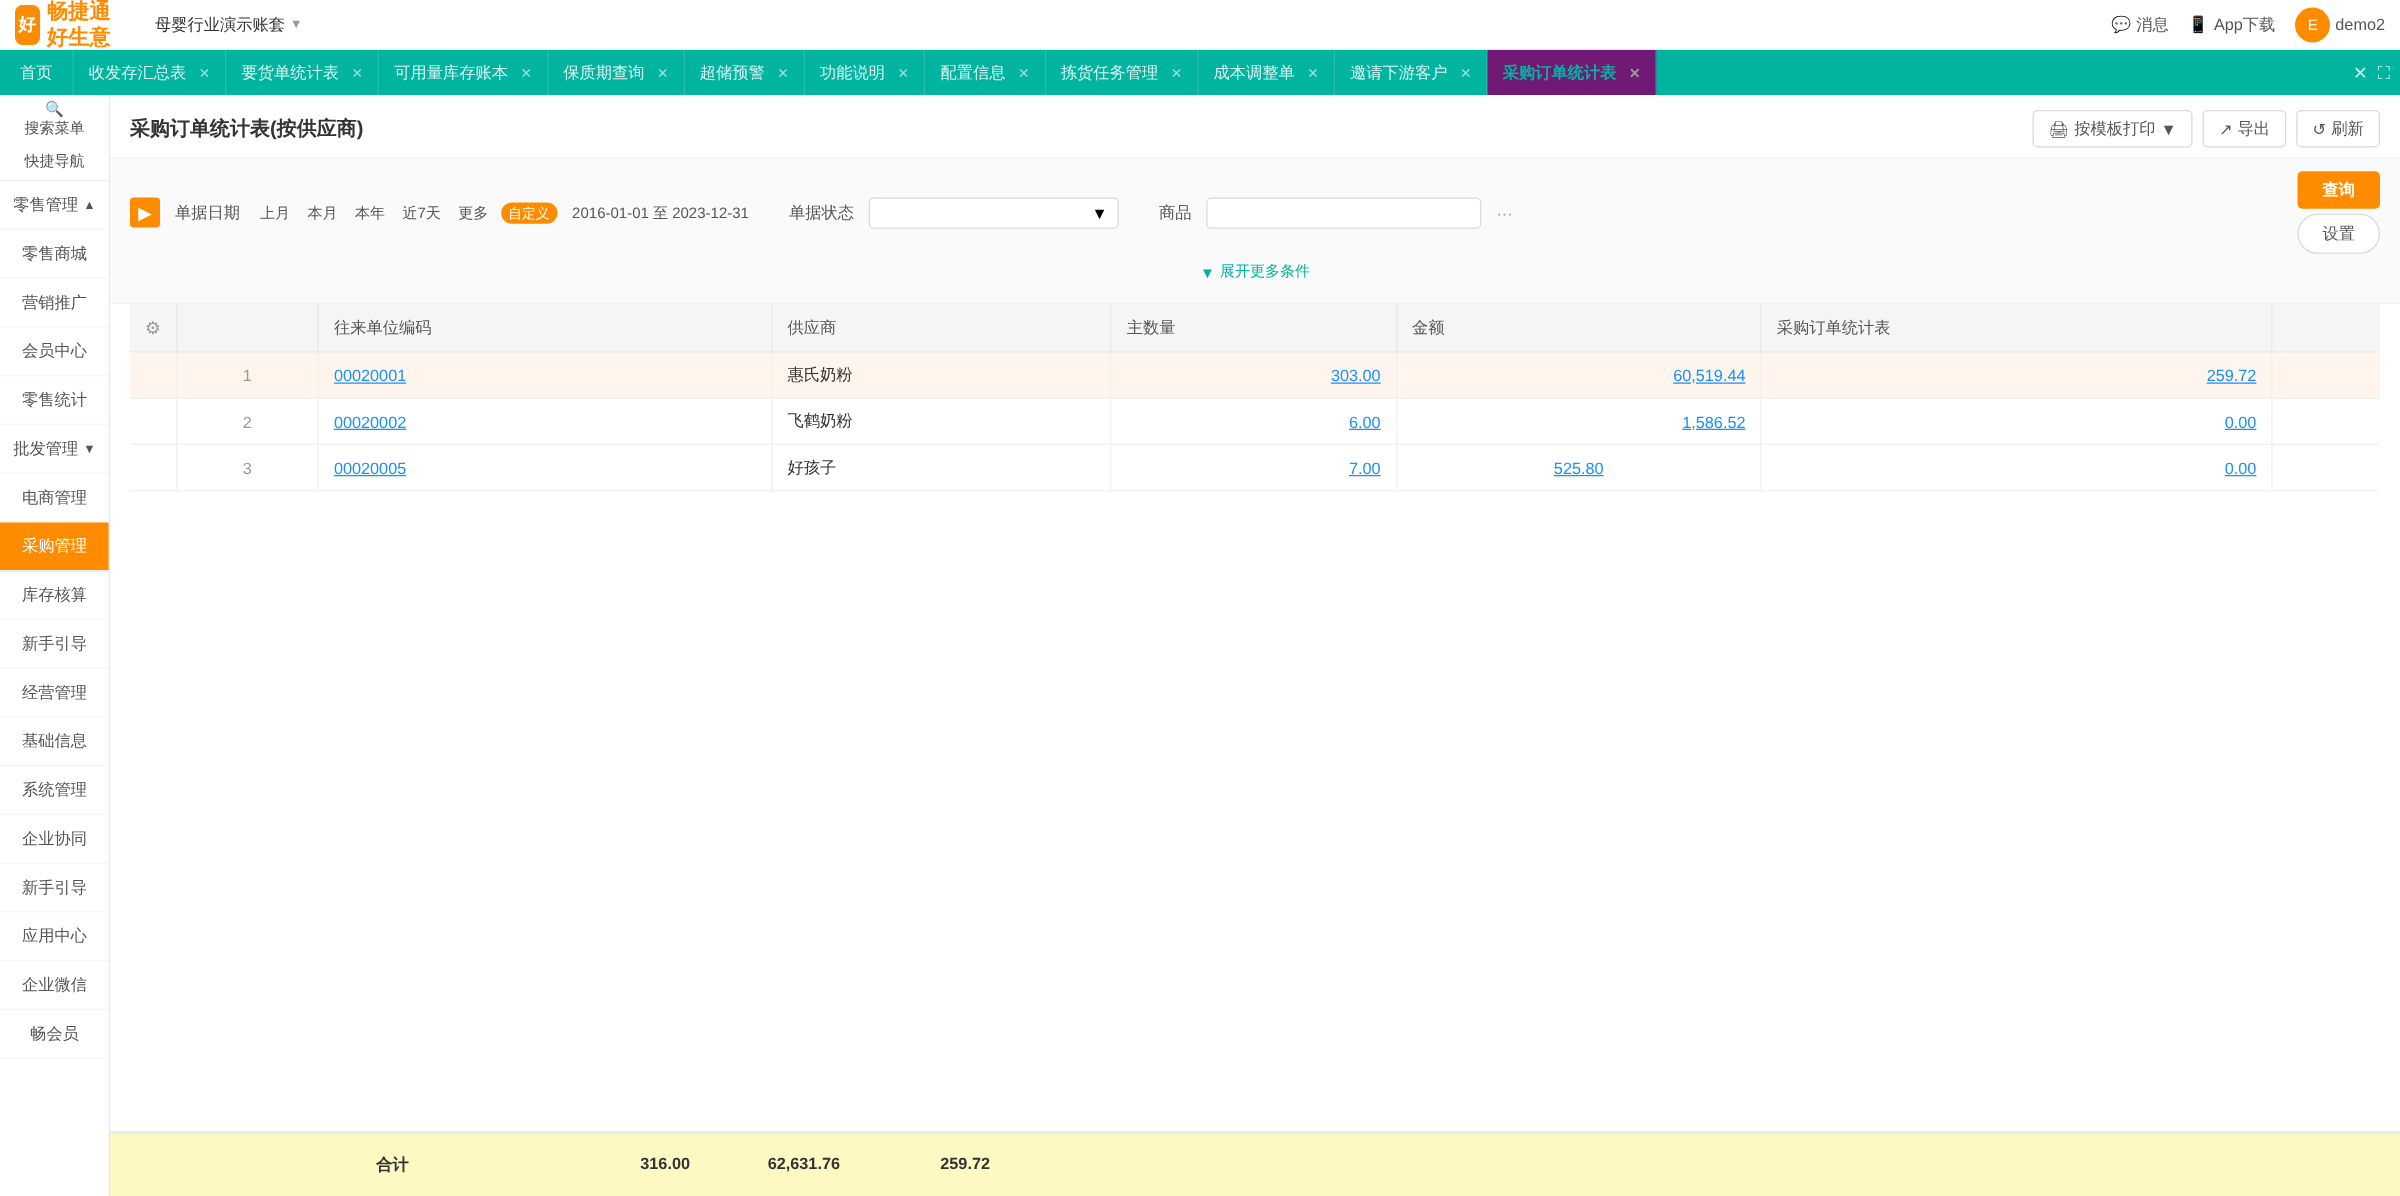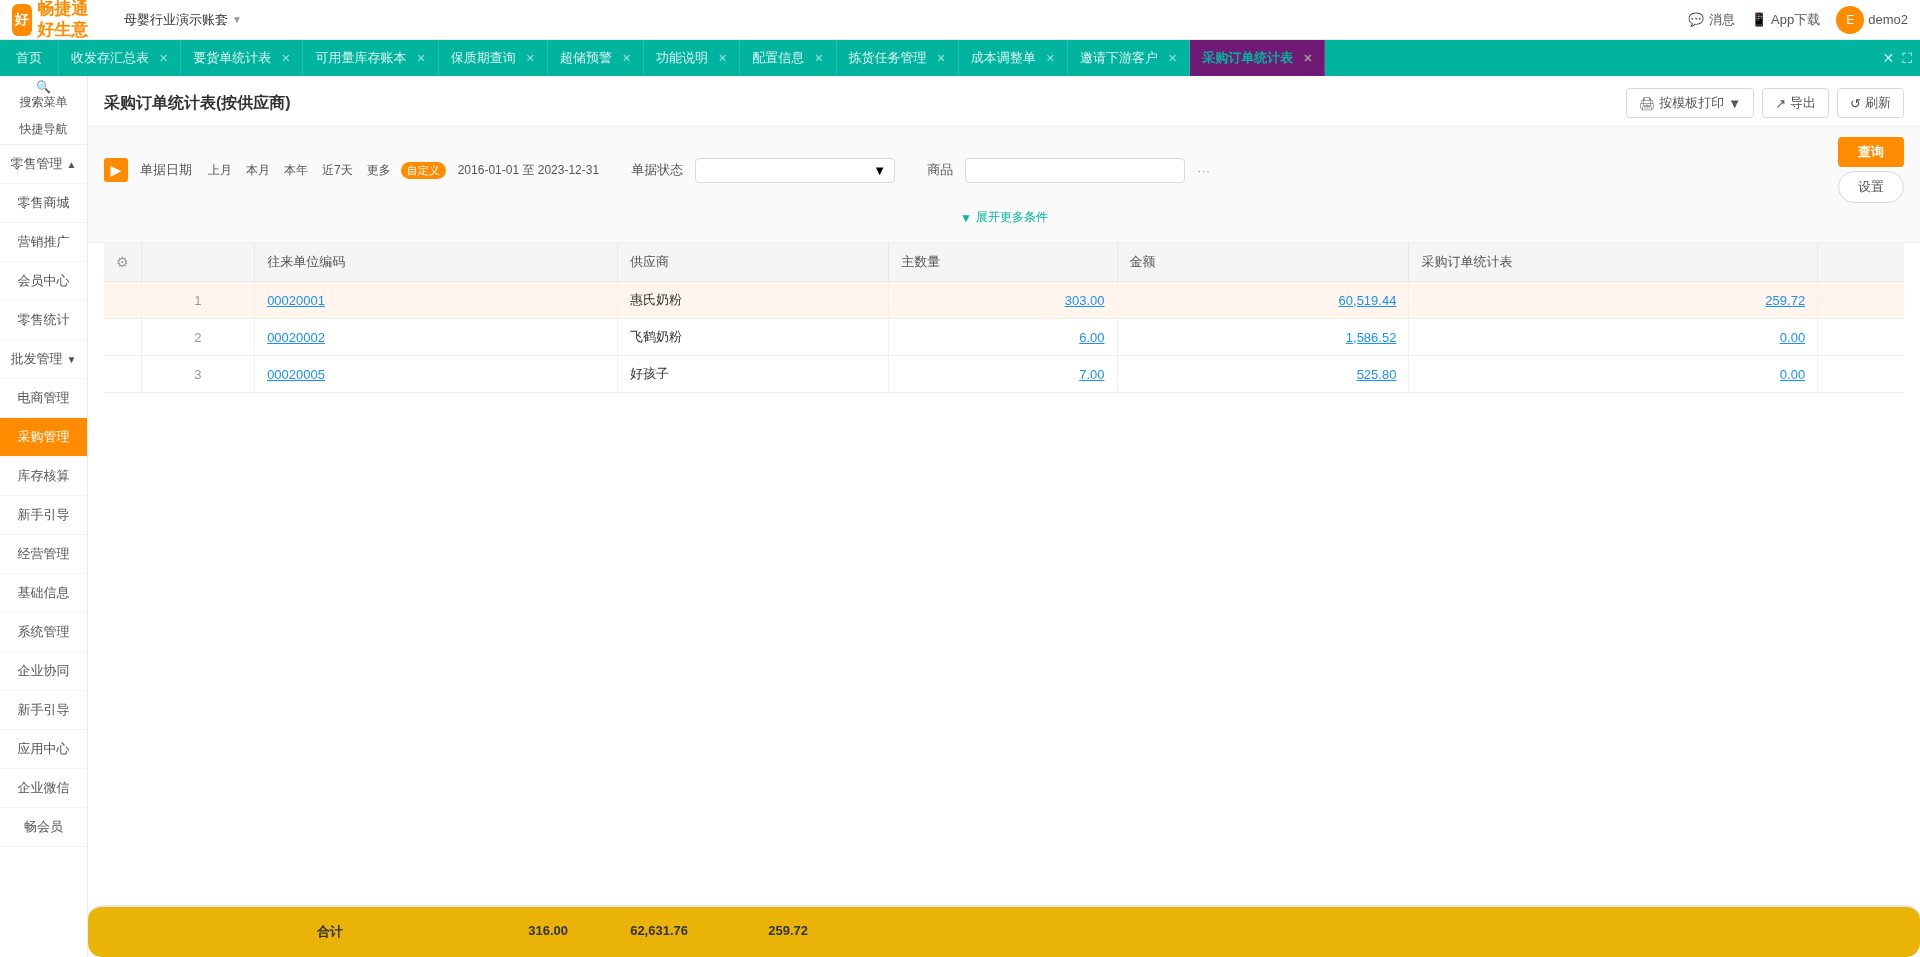--- a/index.html
+++ b/index.html
@@ -73,21 +73,21 @@
     th:last-child { border-right: none; }
     td { padding: 9px 12px; font-size: 13px; color: #333; border-bottom: 1px solid #f0f0f0; border-right: 1px solid #f0f0f0; }
     td:last-child { border-right: none; }
     .row-index { color: #999; text-align: center; }
     .row-highlighted { background: #fff5ec; }
     .link-val { color: #1890ff; text-decoration: underline; cursor: pointer; }
     .settings-col { width: 36px; text-align: center; }
     .settings-icon { color: #999; cursor: pointer; font-size: 14px; }
 
     
-    .table-footer { background: #eab308; border-top: 2px solid #e8e8e8; padding: 10px 16px; display: flex; align-items: center; border-radius: 14px; }
+    .table-footer { background: #fef9c3; border-top: 2px solid #e8e8e8; padding: 10px 0; display: flex; align-items: center; }
     .footer-row { display: flex; width: 100%; }
     .footer-cell { padding: 6px 12px; font-size: 13px; color: #333; font-weight: bold; }
     .footer-label { min-width: 300px; text-align: center; }
   </style>
 </head>
 <body>
 
 <div class="top-bar">
   <div class="logo-area">
     <div class="logo-icon">好</div>
@@ -327,21 +327,21 @@
       <td style="text-align:right;"><span class="link-val">1,586.52</span></td>
       <td style="text-align:right;"><span class="link-val">0.00</span></td>
       <td></td>
     </tr>
             <tr>
       <td class="settings-col"></td>
       <td class="row-index">3</td>
       <td><span class="link-val">00020005</span></td>
       <td>好孩子</td>
       <td style="text-align:right;"><span class="link-val">7.00</span></td>
-      <td style="text-align:right;"><span class="link-val">525.80</span></td>
+      <td style="text-align:center;"><span class="link-val">525.80</span></td>
       <td style="text-align:right;"><span class="link-val">0.00</span></td>
       <td></td>
     </tr>
           </tbody>
       </table>
     </div>
 
     <div class="table-footer">
       <div class="footer-row">
         <div class="footer-cell" style="width:36px;"></div>

